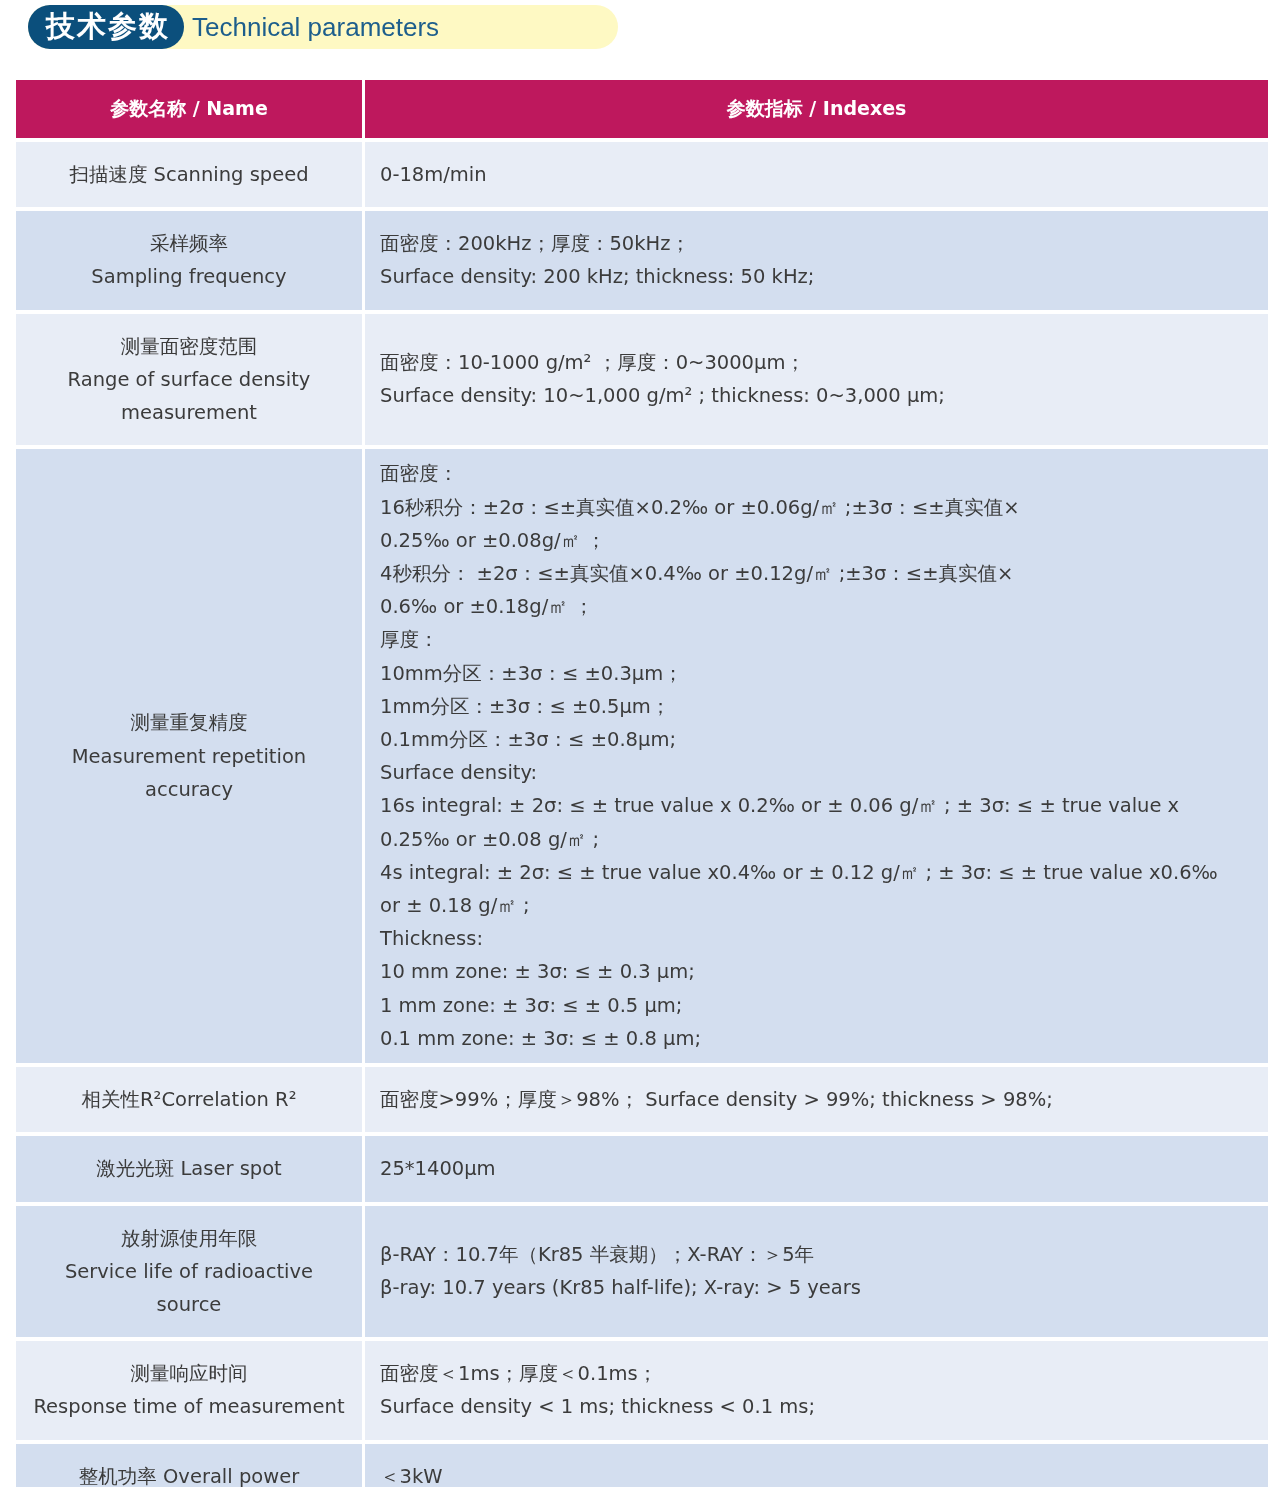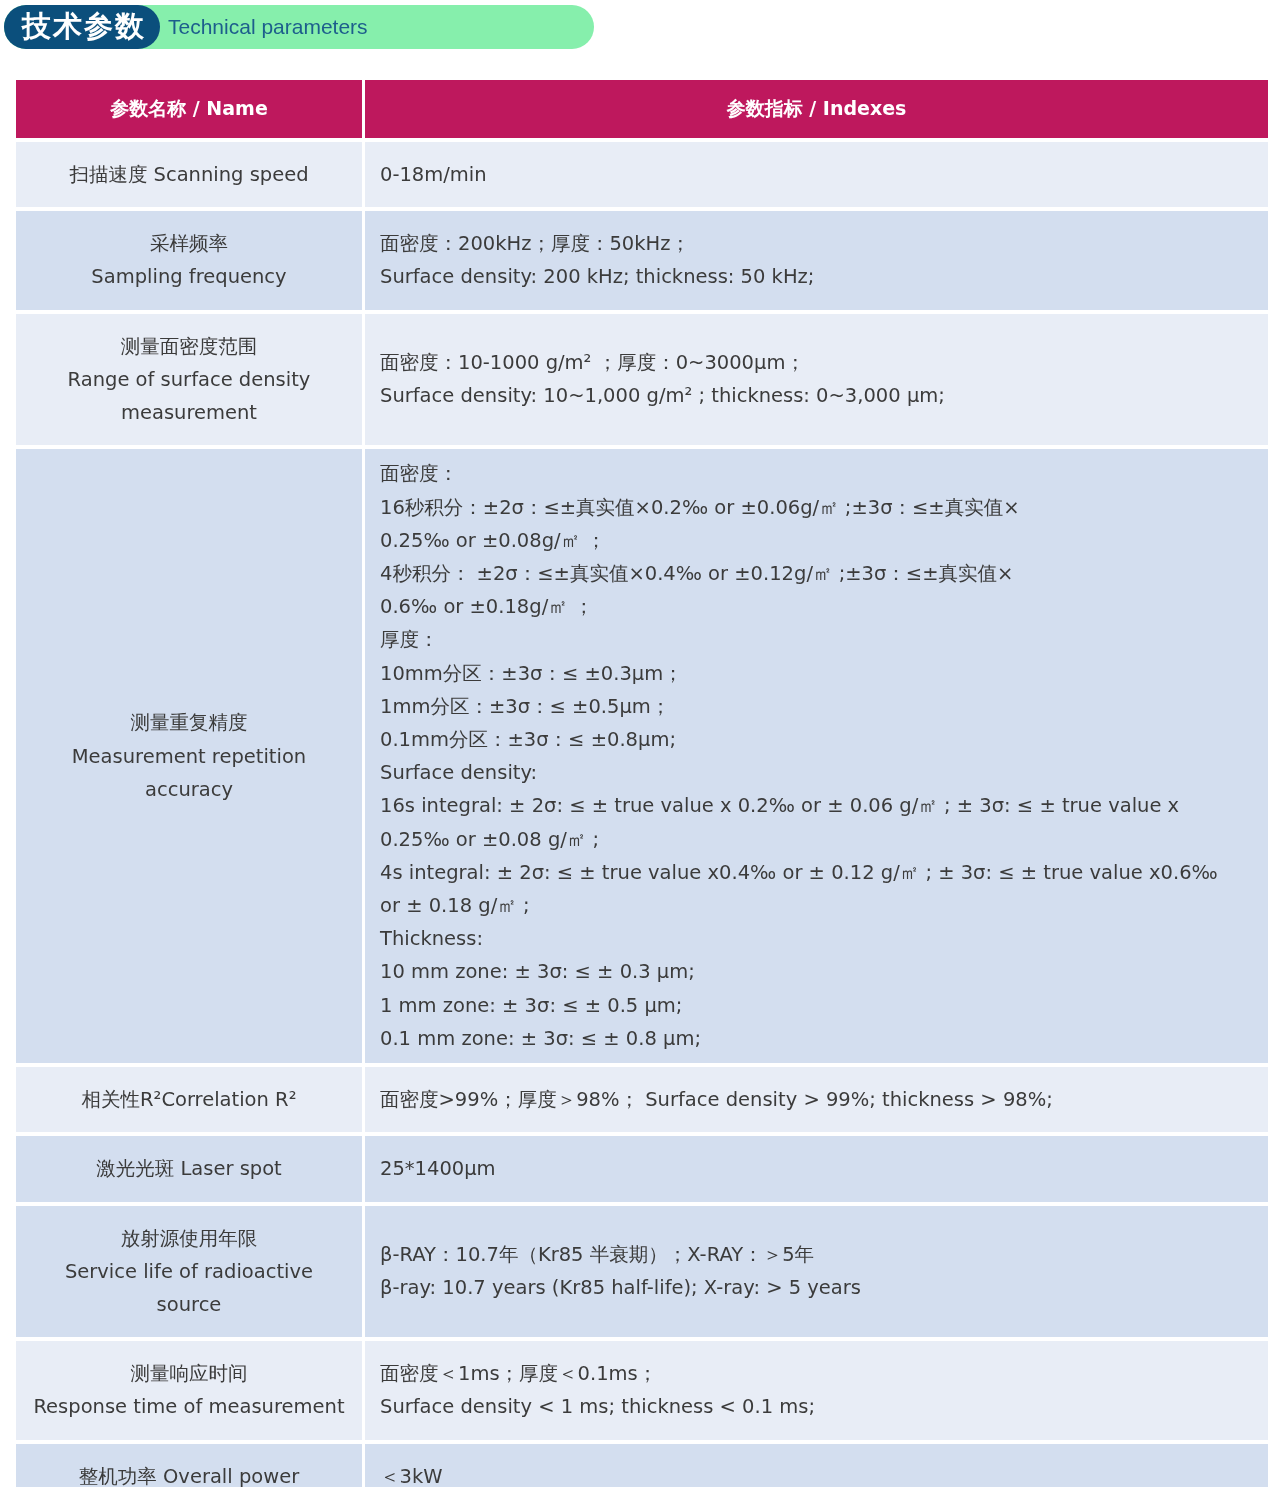--- a/index.html
+++ b/index.html
@@ -1,31 +1,31 @@
 <!DOCTYPE html>
 <html><head>
 <meta charset="utf-8">
 <style>
   * { box-sizing: border-box; margin: 0; padding: 0; }
   html, body { width: 1280px; height: 1487px; background: #ffffff; overflow: hidden; }
   body { font-family: "DejaVu Sans", "Liberation Sans", sans-serif; color: #3b3b3b; position: relative; }
 
   .title-bar {
-    position: absolute; left: 4px; top: 5px; width: 590px; height: 44px;
-    background: #86efac; border-radius: 22px;
+    position: absolute; left: 28px; top: 5px; width: 590px; height: 44px;
+    background: #fef9c3; border-radius: 22px;
     display: flex; align-items: center;
   }
   .title-pill {
     height: 44px; padding: 0 14px 0 18px;
     background: #0b4f7c; color: #ffffff; border-radius: 22px;
     font-size: 29px; font-weight: bold; letter-spacing: 2px;
     display: flex; align-items: center;
   }
   .title-en {
-    margin-left: 8px; color: #1d5e8c; font-size: 21px;
+    margin-left: 8px; color: #1d5e8c; font-size: 26px;
     font-family: "Liberation Sans", sans-serif;
   }
 
   .spec-table {
     position: absolute; left: 16px; top: 80px; width: 1252px;
     border-collapse: separate; border-spacing: 0;
   }
   .spec-table th {
     background: #be185d; color: #ffffff; font-size: 19px; font-weight: bold;
     height: 58px; text-align: center; vertical-align: middle;

